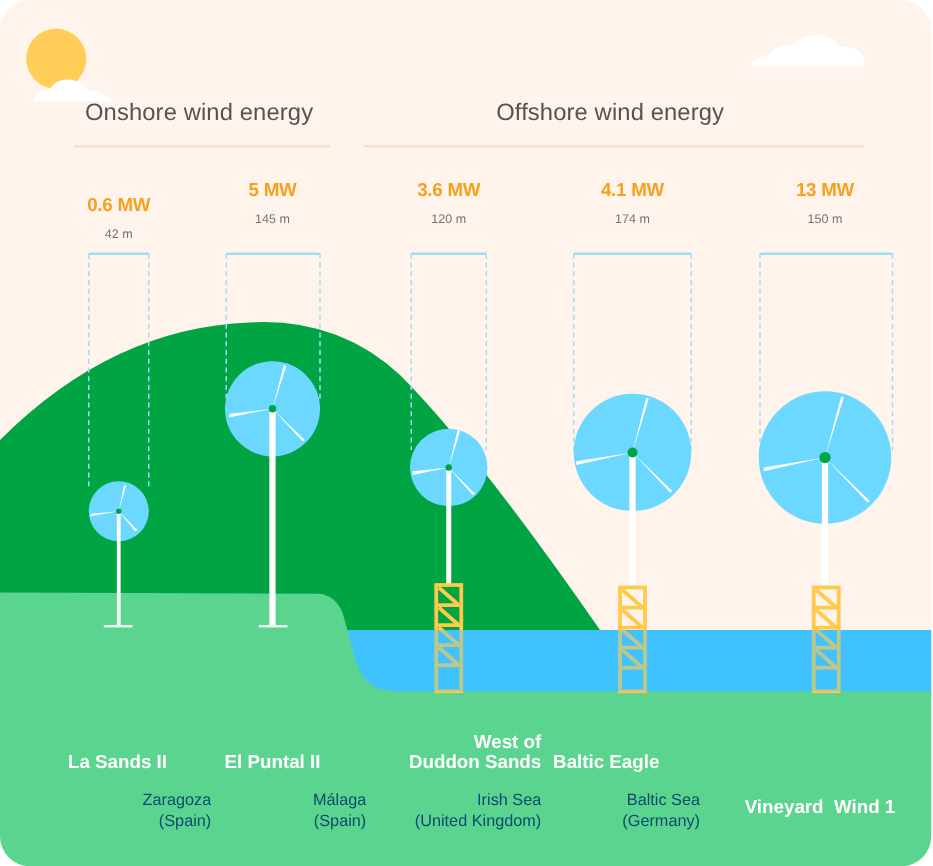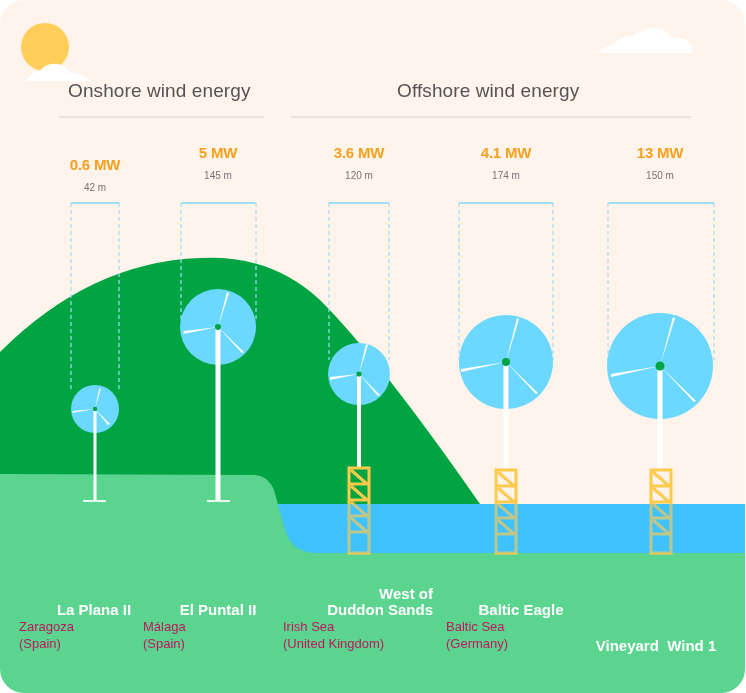--- a/index.html
+++ b/index.html
@@ -10,23 +10,23 @@
   }
   .scene { position: absolute; left: 0; top: 0; width: 746px; height: 693px; }
   .section-title {
     position: absolute; top: 80px; font-size: 19px; color: #555353;
     font-weight: 400; letter-spacing: 0.1px;
   }
   .section-rule { position: absolute; top: 116px; height: 2px; background: #ebe1d8; }
   .spec { position: absolute; width: 110px; text-align: center; }
   .spec .mw { font-size: 15px; font-weight: 700; color: #f7a01d; letter-spacing: -0.2px; }
   .spec .h  { font-size: 10px; color: #737373; margin-top: 9px; }
-  .label { position: absolute; top: 586px; width: 150px; text-align: left; }
+  .label { position: absolute; top: 586px; width: 150px; text-align: right; }
   .label .name { font-size: 15px; font-weight: 700; color: #ffffff; line-height: 16px; height: 32px; display: flex; align-items: flex-end; justify-content: center; }
-  .label .loc { font-size: 13px; color: #be185d; line-height: 17px; }
+  .label .loc { font-size: 13px; color: #0c4a6e; margin-top: 13px; line-height: 17px; }
 </style>
 </head>
 <body>
 
 <div class="card">
 
   <svg class="scene" viewBox="0 0 746 693" width="746" height="693">
 
     <circle cx="45" cy="47" r="24" fill="#ffcd58"></circle>
 
@@ -154,21 +154,21 @@
   <div class="spec" style="left:451px; top:144px;">
     <div class="mw">4.1 MW</div>
     <div class="h">174 m</div>
   </div>
   <div class="spec" style="left:605px; top:144px;">
     <div class="mw">13 MW</div>
     <div class="h">150 m</div>
   </div>
 
   <div class="label" style="left:19px;">
-    <div class="name">La Plana II</div>
+    <div class="name">La Sands II</div>
     <div class="loc">
       <div>Zaragoza</div>
       <div>(Spain)</div>
     </div>
   </div>
   <div class="label" style="left:143px;">
     <div class="name">El Puntal II</div>
     <div class="loc">
       <div>Málaga</div>
       <div>(Spain)</div>
@@ -177,21 +177,21 @@
   <div class="label" style="left:283px;">
     <div class="name" style="flex-direction:column;">
       <span>West of</span>
       <span>Duddon Sands</span>
     </div>
     <div class="loc">
       <div>Irish Sea</div>
       <div>(United Kingdom)</div>
     </div>
   </div>
-  <div class="label" style="left:446px;">
+  <div class="label" style="left:410px;">
     <div class="name">Baltic Eagle</div>
     <div class="loc">
       <div>Baltic Sea</div>
       <div>(Germany)</div>
     </div>
   </div>
   <div class="label" style="left:581px; white-space:pre;">
     <div class="name">Vineyard  Wind 1</div>
     
   </div>

